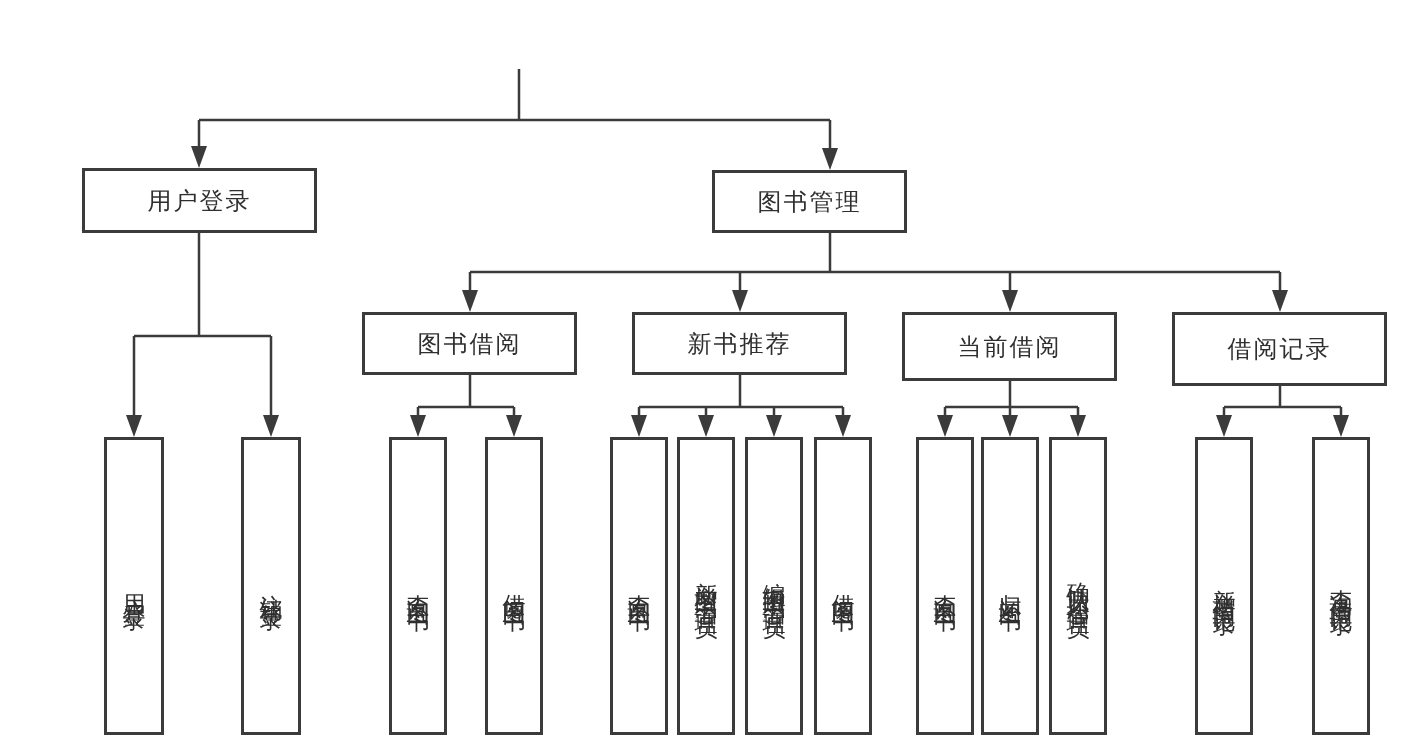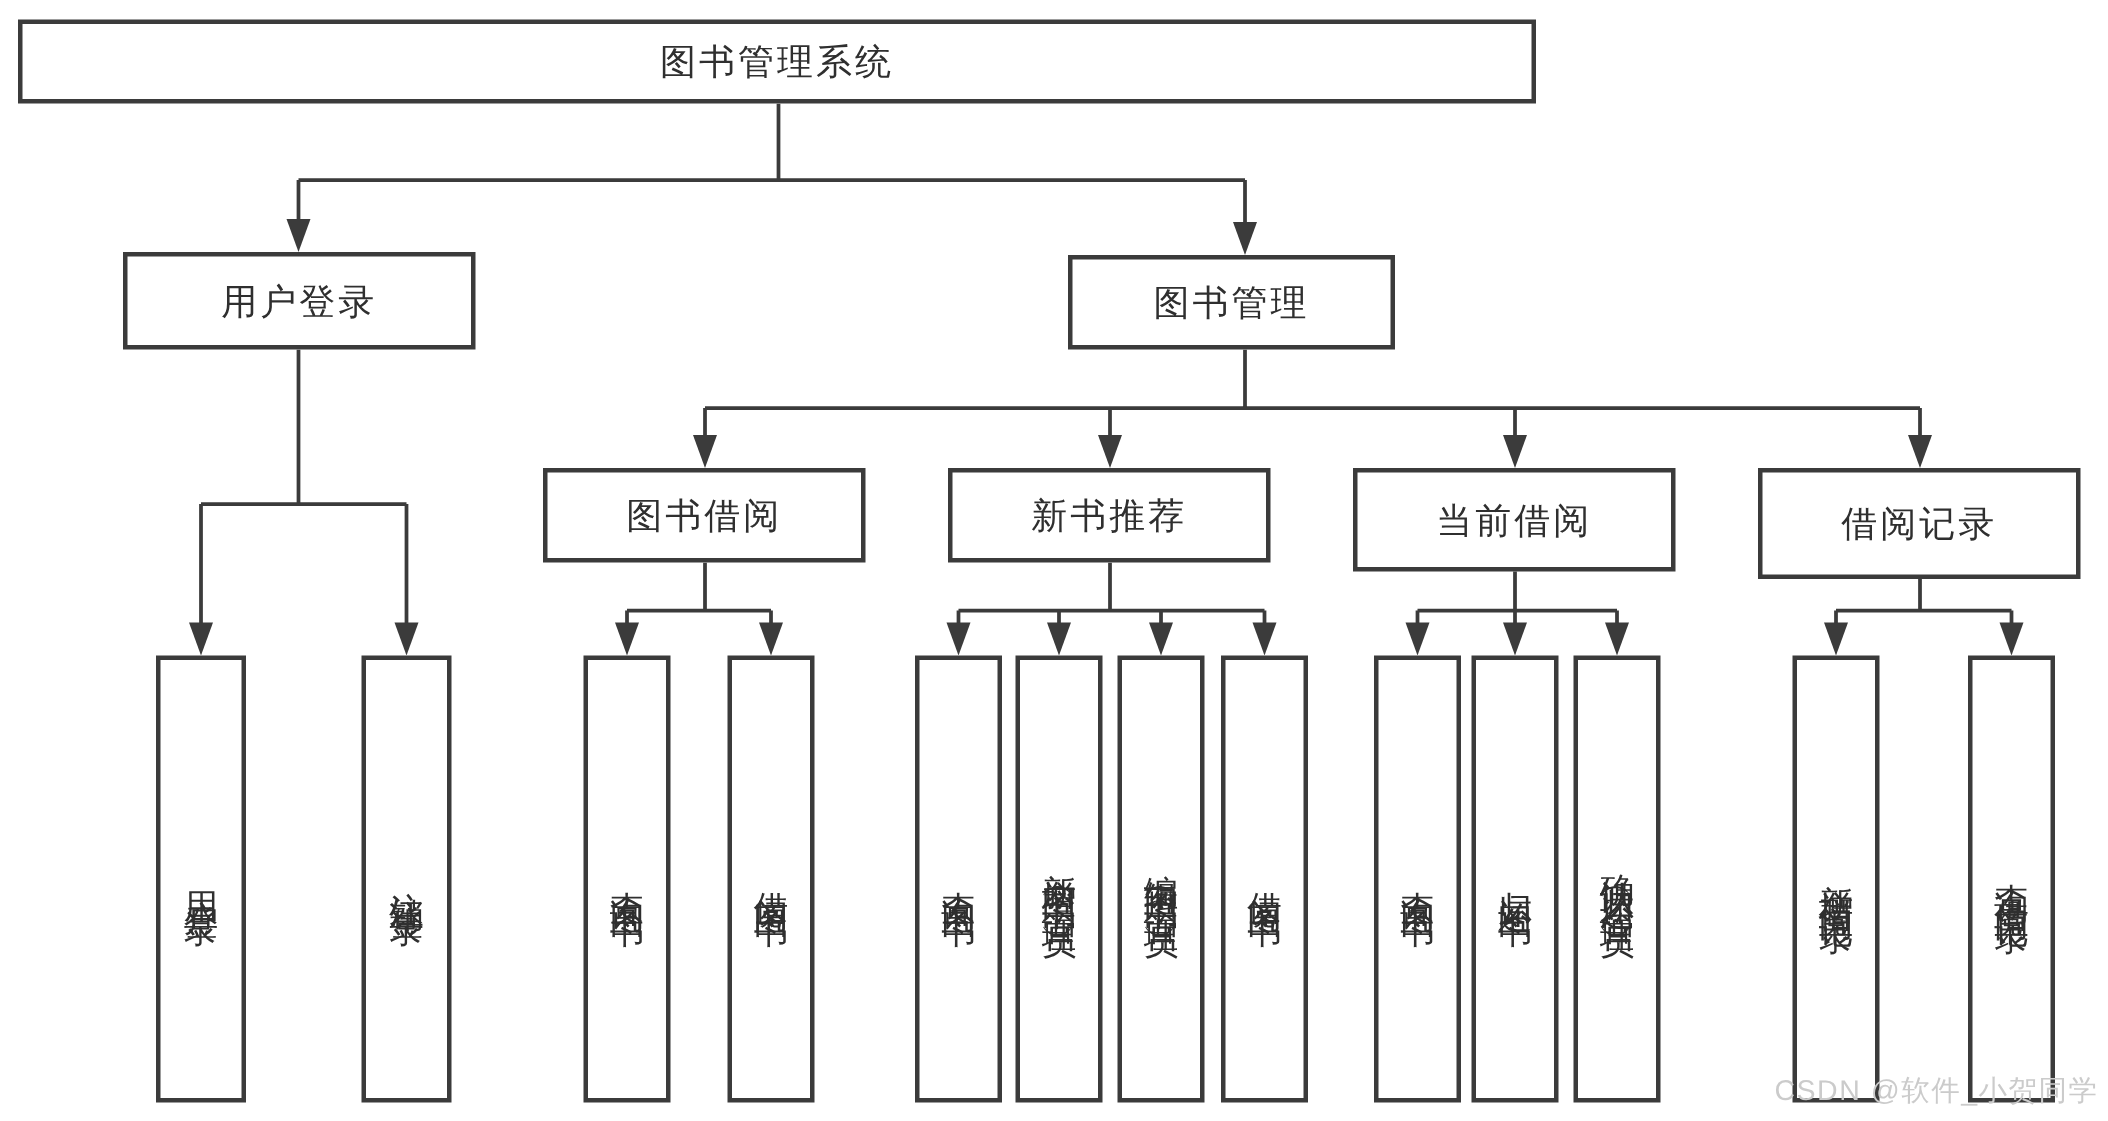--- a/index.html
+++ b/index.html
@@ -76,28 +76,25 @@
       <polygon points="766,415 782,415 774,437"></polygon>
       <polygon points="835,415 851,415 843,437"></polygon>
       <polygon points="937,415 953,415 945,437"></polygon>
       <polygon points="1002,415 1018,415 1010,437"></polygon>
       <polygon points="1070,415 1086,415 1078,437"></polygon>
       <polygon points="1216,415 1232,415 1224,437"></polygon>
       <polygon points="1333,415 1349,415 1341,437"></polygon>
     </g>
   </svg>
 
-  <div class="box hbox" style="left:12px;top:13px;width:1012px;height:56px">
-    <span class="lbl">图书管理系统</span>
-  </div>
 
   <div class="box hbox" style="left:82px;top:168px;width:235px;height:65px">
     <span class="lbl">用户登录</span>
   </div>
-  <div class="box hbox" style="left:712px;top:170px;width:218px;height:63px">
+  <div class="box hbox" style="left:712px;top:170px;width:195px;height:63px">
     <span class="lbl">图书管理</span>
   </div>
 
   <div class="box hbox" style="left:362px;top:312px;width:215px;height:63px">
     <span class="lbl">图书借阅</span>
   </div>
   <div class="box hbox" style="left:632px;top:312px;width:215px;height:63px">
     <span class="lbl">新书推荐</span>
   </div>
   <div class="box hbox" style="left:902px;top:312px;width:215px;height:69px">
@@ -144,15 +141,14 @@
     <span class="lbl">确认归还（管理员）</span>
   </div>
 
   <div class="box vbox" style="left:1195px;top:437px;width:58px;height:298px">
     <span class="lbl">新增借阅记录</span>
   </div>
   <div class="box vbox" style="left:1312px;top:437px;width:58px;height:298px">
     <span class="lbl">查询借阅记录</span>
   </div>
 
-  <div class="watermark">CSDN @软件_小贺同学</div>
 
 </div>
 
 </body></html>

